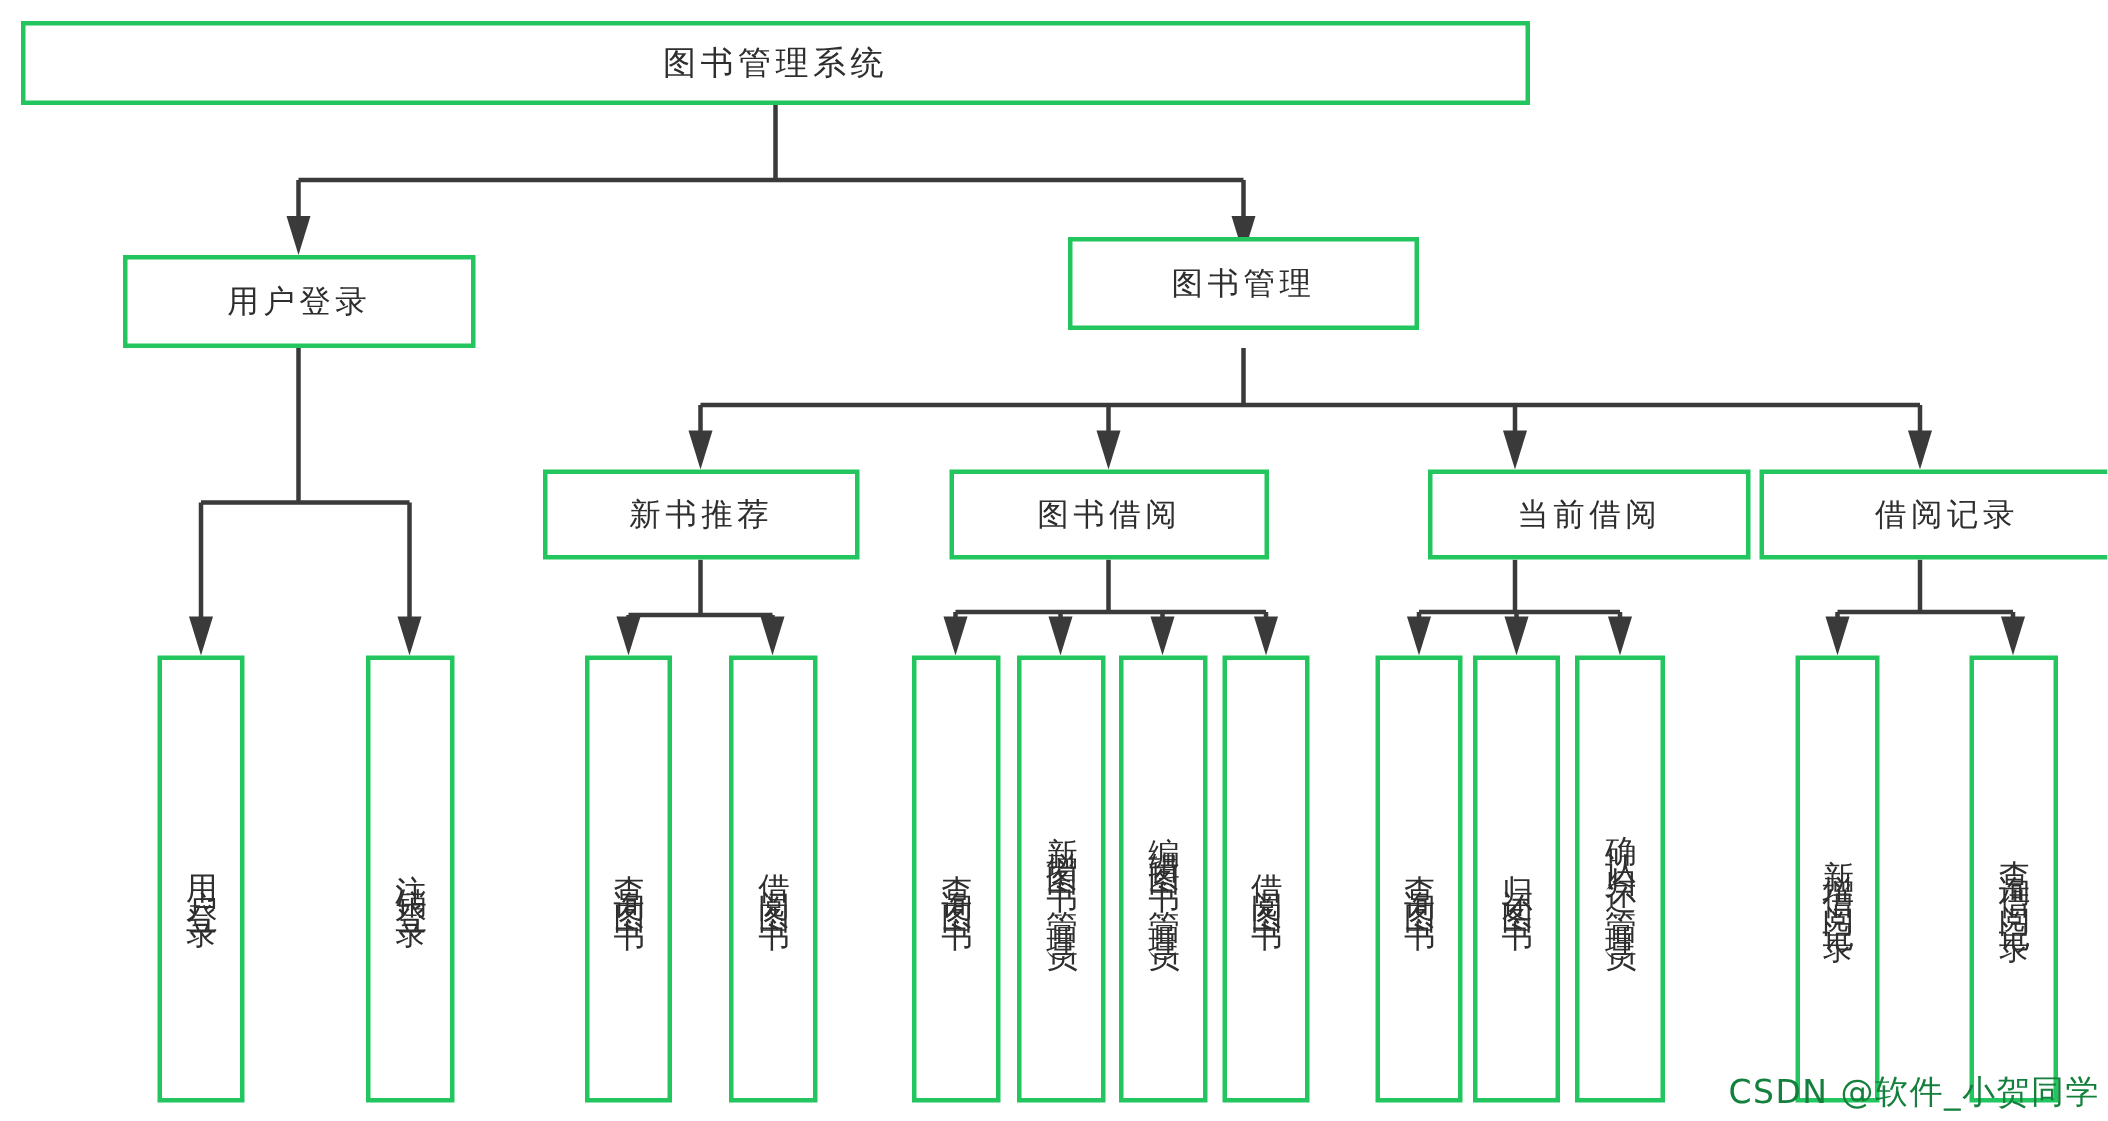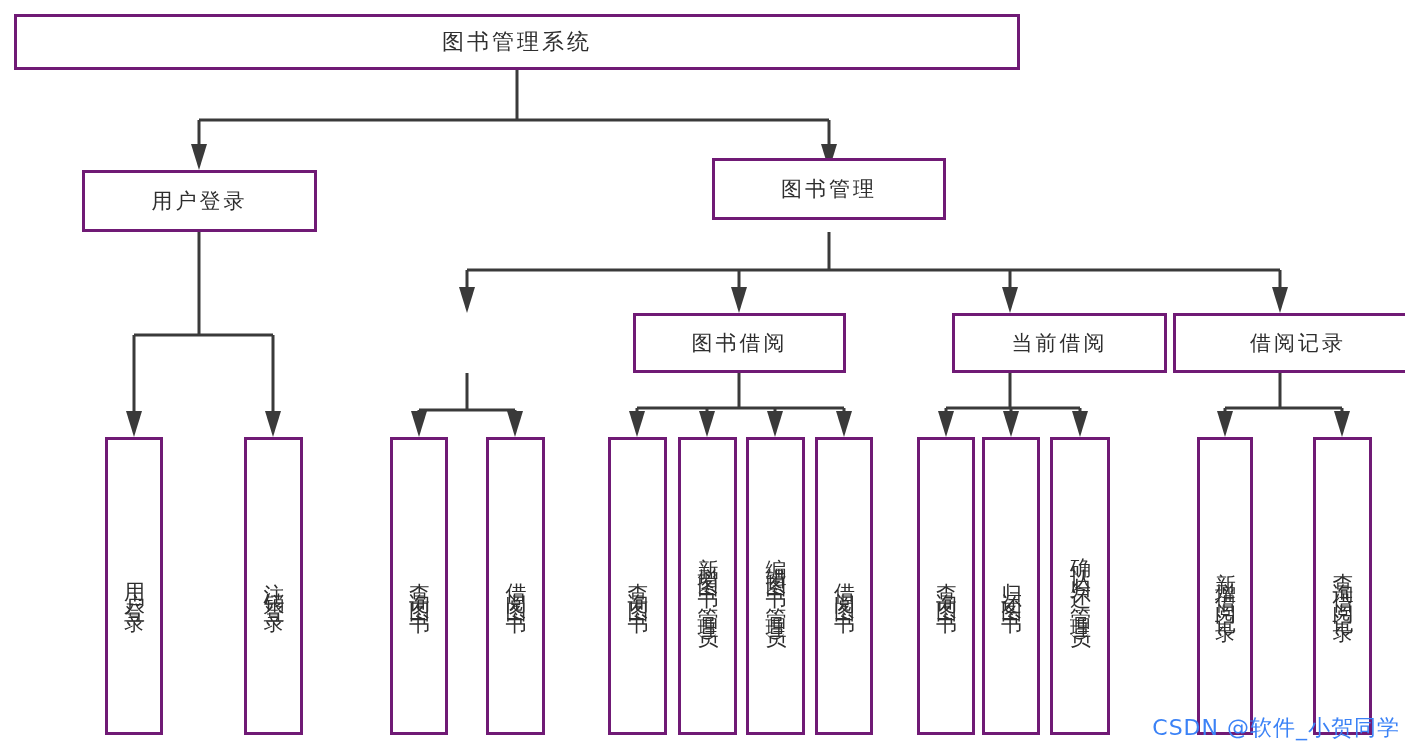--- a/index.html
+++ b/index.html
@@ -4,33 +4,33 @@
 <style>
   html,body{margin:0;padding:0;background:#fff;}
   .stage{
     position:relative;width:1405px;height:747px;background:#ffffff;
     font-family:"DejaVu Sans","Liberation Sans",sans-serif;
     overflow:hidden;
   }
   .wires{position:absolute;left:0;top:0;pointer-events:none;}
   .box{
     position:absolute;box-sizing:border-box;background:#ffffff;
-    border:3px solid #701a75;color:#2e2e2e;
+    border:3px solid #22c55e;color:#2e2e2e;
     display:flex;align-items:center;justify-content:center;
     text-align:center;
   }
   .hbox{font-size:21px;letter-spacing:3px;white-space:nowrap;}
   .root{font-size:22px;}
   .vbox{
     writing-mode:vertical-rl;text-orientation:mixed;
     font-size:21px;letter-spacing:10px;line-height:1;
   }
   .watermark{
     position:absolute;right:5px;bottom:4px;
-    font-size:22px;letter-spacing:1px;color:#3b82f6;white-space:nowrap;
+    font-size:22px;letter-spacing:1px;color:#15803d;white-space:nowrap;
   }
 </style>
 </head>
 <body>
 
 <div class="stage">
 
   <svg class="wires" width="1405" height="747" viewBox="0 0 1405 747">
     <g stroke="#3a3a3a" stroke-width="3" fill="none">
       <path d="M517 70 V120 M199 120 H829 M199 120 V150 M829 120 V150"></path>
@@ -62,20 +62,21 @@
       <polygon points="1217,411 1233,411 1225,437"></polygon>
       <polygon points="1334,411 1350,411 1342,437"></polygon>
     </g>
   </svg>
 
   <div class="box hbox root" style="left:14px;top:14px;width:1006px;height:56px">图书管理系统</div>
 
   <div class="box hbox" style="left:82px;top:170px;width:235px;height:62px">用户登录</div>
   <div class="box hbox" style="left:712px;top:158px;width:234px;height:62px">图书管理</div>
 
+  <div class="box hbox" style="left:362px;top:313px;width:211px;height:60px">新书推荐</div>
   <div class="box hbox" style="left:633px;top:313px;width:213px;height:60px">图书借阅</div>
   <div class="box hbox" style="left:952px;top:313px;width:215px;height:60px">当前借阅</div>
   <div class="box hbox" style="left:1173px;top:313px;width:250px;height:60px">借阅记录</div>
 
   <div class="box vbox" style="left:105px;top:437px;width:58px;height:298px">用户登录</div>
   <div class="box vbox" style="left:244px;top:437px;width:59px;height:298px">注销登录</div>
 
   <div class="box vbox" style="left:390px;top:437px;width:58px;height:298px">查询图书</div>
   <div class="box vbox" style="left:486px;top:437px;width:59px;height:298px">借阅图书</div>
 

